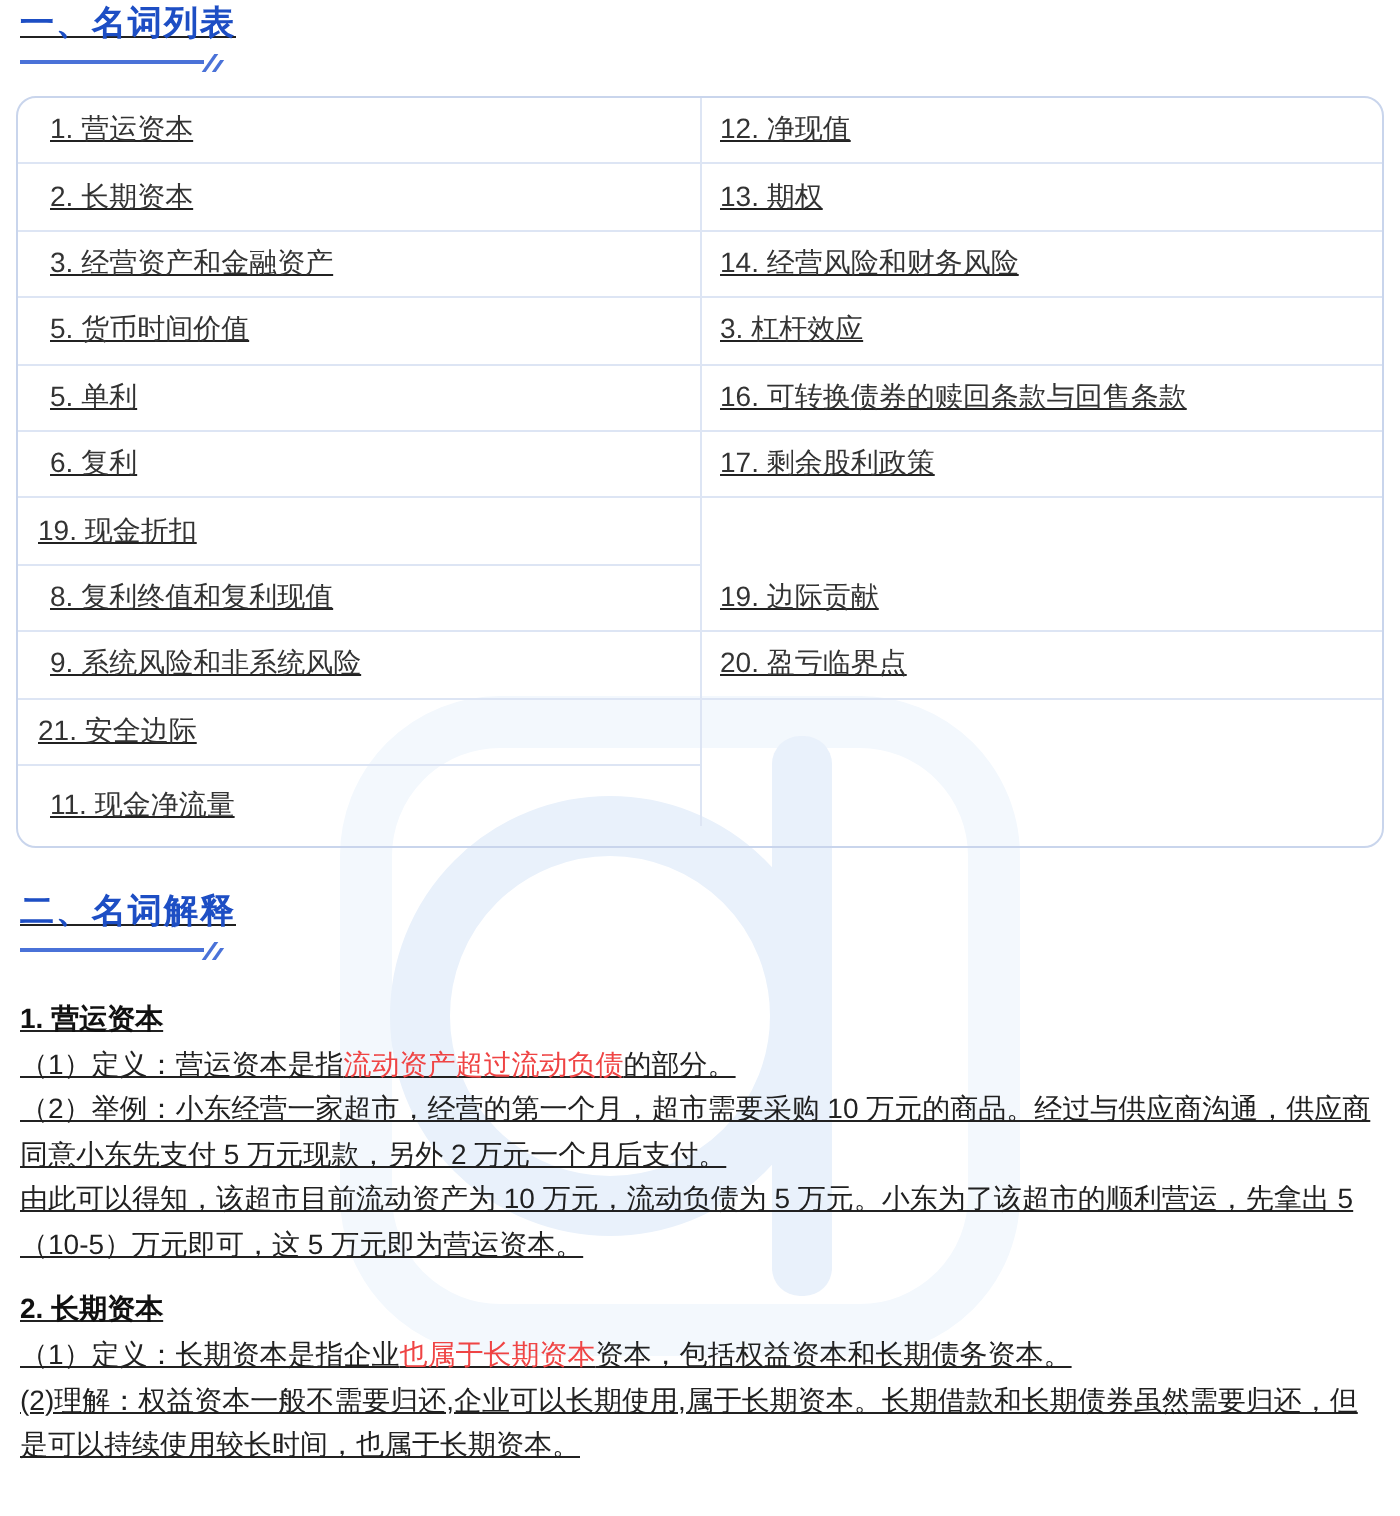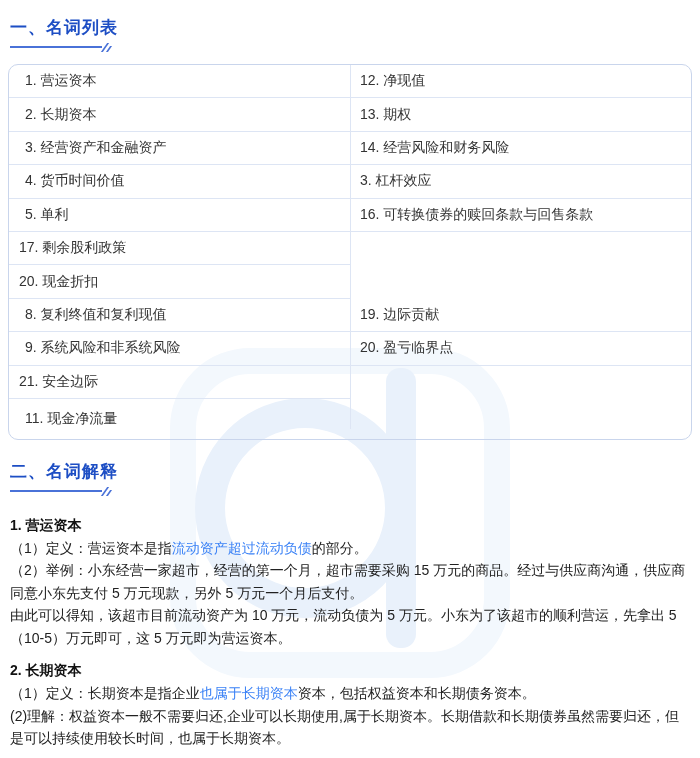--- a/index.html
+++ b/index.html
@@ -7,21 +7,21 @@
   body { font-family:"Liberation Sans","DejaVu Sans",sans-serif; color:#212121; position:relative; }
 
   
   .watermark { position:absolute; inset:0; z-index:0; pointer-events:none; }
   .wm-frame { position:absolute; left:170px; top:348px; width:340px; height:330px;
               border:26px solid #f3f8fd; border-radius:80px; }
   .wm-ring { position:absolute; left:195px; top:398px; width:220px; height:220px;
              border:30px solid #e9f1fb; border-radius:50%; }
   .wm-bar  { position:absolute; left:386px; top:368px; width:30px; height:280px;
              background:#e9f1fb; border-radius:14px; }
-  .content { position:relative; z-index:1; padding:16px 8px 0 8px; }
+  .content { position:relative; z-index:1; padding:0 8px 0 8px;text-decoration:underline; }
 
   
   .sec-header { margin:0 0 0 2px; }
   .sec-title { font-size:17px; font-weight:bold; color:#1d4ec4; letter-spacing:1px; }
   .sec-underline { display:flex; align-items:flex-end; margin-top:3px; height:10px; }
   .sec-line { width:92px; height:0; border-bottom:2px solid #4a72d8; margin-bottom:4px; }
   .sec-slashes { display:flex; gap:2px; margin-left:2px; }
   .sec-slashes i { display:block; width:1.5px; height:9px; background:#4a72d8; transform:skewX(-35deg); }
   .sec-slashes i:last-child { height:6px; margin-top:3px; }
 
@@ -34,21 +34,21 @@
   .term-cell.left { padding-left:16px; }
   .term-cell.right { padding-left:10px; }
   .term-row:last-child .term-cell { border-bottom:none; height:40px; }
   .col-divider { position:absolute; left:50%; top:0; bottom:10px; width:1px; background:#dde5f4; }
 
   
   .explain { margin-top:18px; padding:0 2px; font-size:14px; line-height:22.6px; color:#212121; }
   .entry { margin-top:10px; }
   .entry:first-child { margin-top:12px; }
   .entry-term { font-weight:bold; color:#111111; }
-  .hl { color:#3b82f6;text-align:center; }
+  .hl { color:#ef4444;text-align:center; }
 </style>
 </head>
 <body>
 
 <div class="watermark">
   <div class="wm-frame"></div>
   <div class="wm-ring"></div>
   <div class="wm-bar"></div>
 </div>
 
@@ -73,32 +73,33 @@
     </div>
     <div class="term-row">
       <div class="term-cell left">2. 长期资本</div>
       <div class="term-cell right">13. 期权</div>
     </div>
     <div class="term-row">
       <div class="term-cell left">3. 经营资产和金融资产</div>
       <div class="term-cell right">14. 经营风险和财务风险</div>
     </div>
     <div class="term-row">
-      <div class="term-cell left">4. 货币时间价值</div>
+      <div class="term-cell left">5. 货币时间价值</div>
       <div class="term-cell right">3. 杠杆效应</div>
     </div>
     <div class="term-row">
       <div class="term-cell left">5. 单利</div>
       <div class="term-cell right">16. 可转换债券的赎回条款与回售条款</div>
     </div>
     <div class="term-row">
+      <div class="term-cell left">6. 复利</div>
       <div class="term-cell right">17. 剩余股利政策</div>
     </div>
     <div class="term-row">
-      <div class="term-cell right">20. 现金折扣</div>
+      <div class="term-cell right">19. 现金折扣</div>
     </div>
     <div class="term-row">
       <div class="term-cell left">8. 复利终值和复利现值</div>
       <div class="term-cell right">19. 边际贡献</div>
     </div>
     <div class="term-row">
       <div class="term-cell left">9. 系统风险和非系统风险</div>
       <div class="term-cell right">20. 盈亏临界点</div>
     </div>
     <div class="term-row">
@@ -119,21 +120,21 @@
           <i></i>
         </div>
     </div>
   </div>
 
   <div class="explain">
 
     <div class="entry">
       <div class="entry-term">1. 营运资本</div>
       <div><span>（1）定义：营运资本是指</span><span class="hl">流动资产超过流动负债</span><span>的部分。</span></div>
-      <div>（2）举例：小东经营一家超市，经营的第一个月，超市需要采购 15 万元的商品。经过与供应商沟通，供应商同意小东先支付 5 万元现款，另外 5 万元一个月后支付。</div>
+      <div>（2）举例：小东经营一家超市，经营的第一个月，超市需要采购 10 万元的商品。经过与供应商沟通，供应商同意小东先支付 5 万元现款，另外 2 万元一个月后支付。</div>
       <div>由此可以得知，该超市目前流动资产为 10 万元，流动负债为 5 万元。小东为了该超市的顺利营运，先拿出 5（10-5）万元即可，这 5 万元即为营运资本。</div>
     </div>
 
     <div class="entry">
       <div class="entry-term">2. 长期资本</div>
       <div><span>（1）定义：长期资本是指企业</span><span class="hl">也属于长期资本</span><span>资本，包括权益资本和长期债务资本。</span></div>
       <div>(2)理解：权益资本一般不需要归还,企业可以长期使用,属于长期资本。长期借款和长期债券虽然需要归还，但是可以持续使用较长时间，也属于长期资本。</div>
     </div>
 
   </div>

